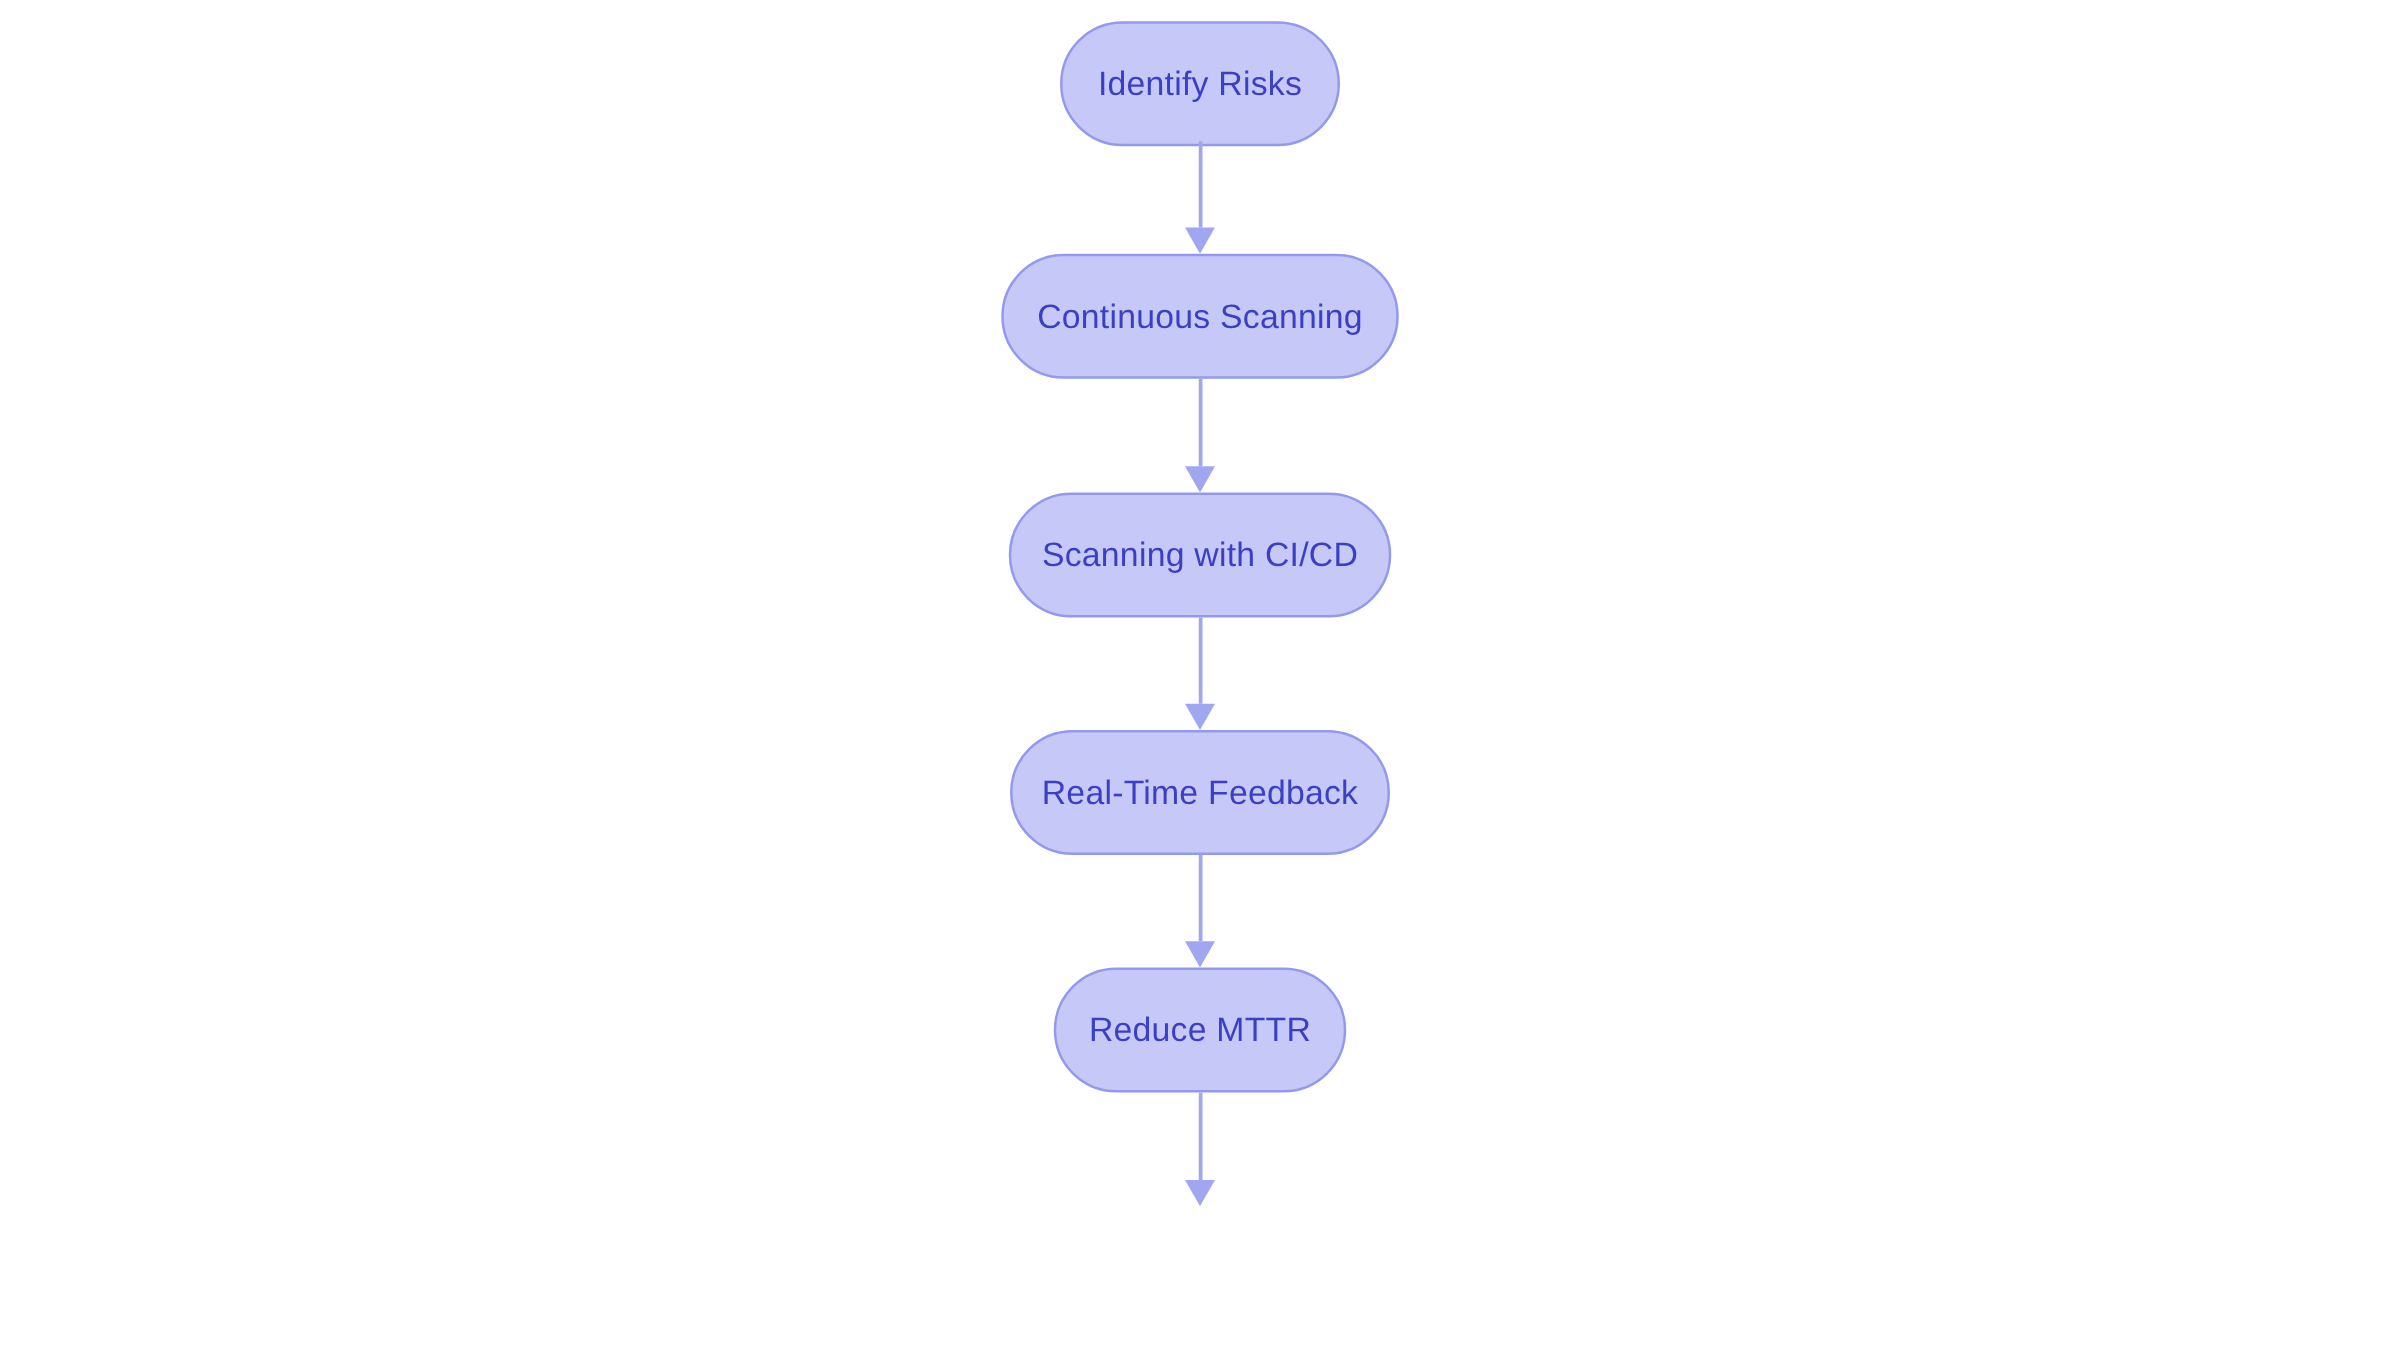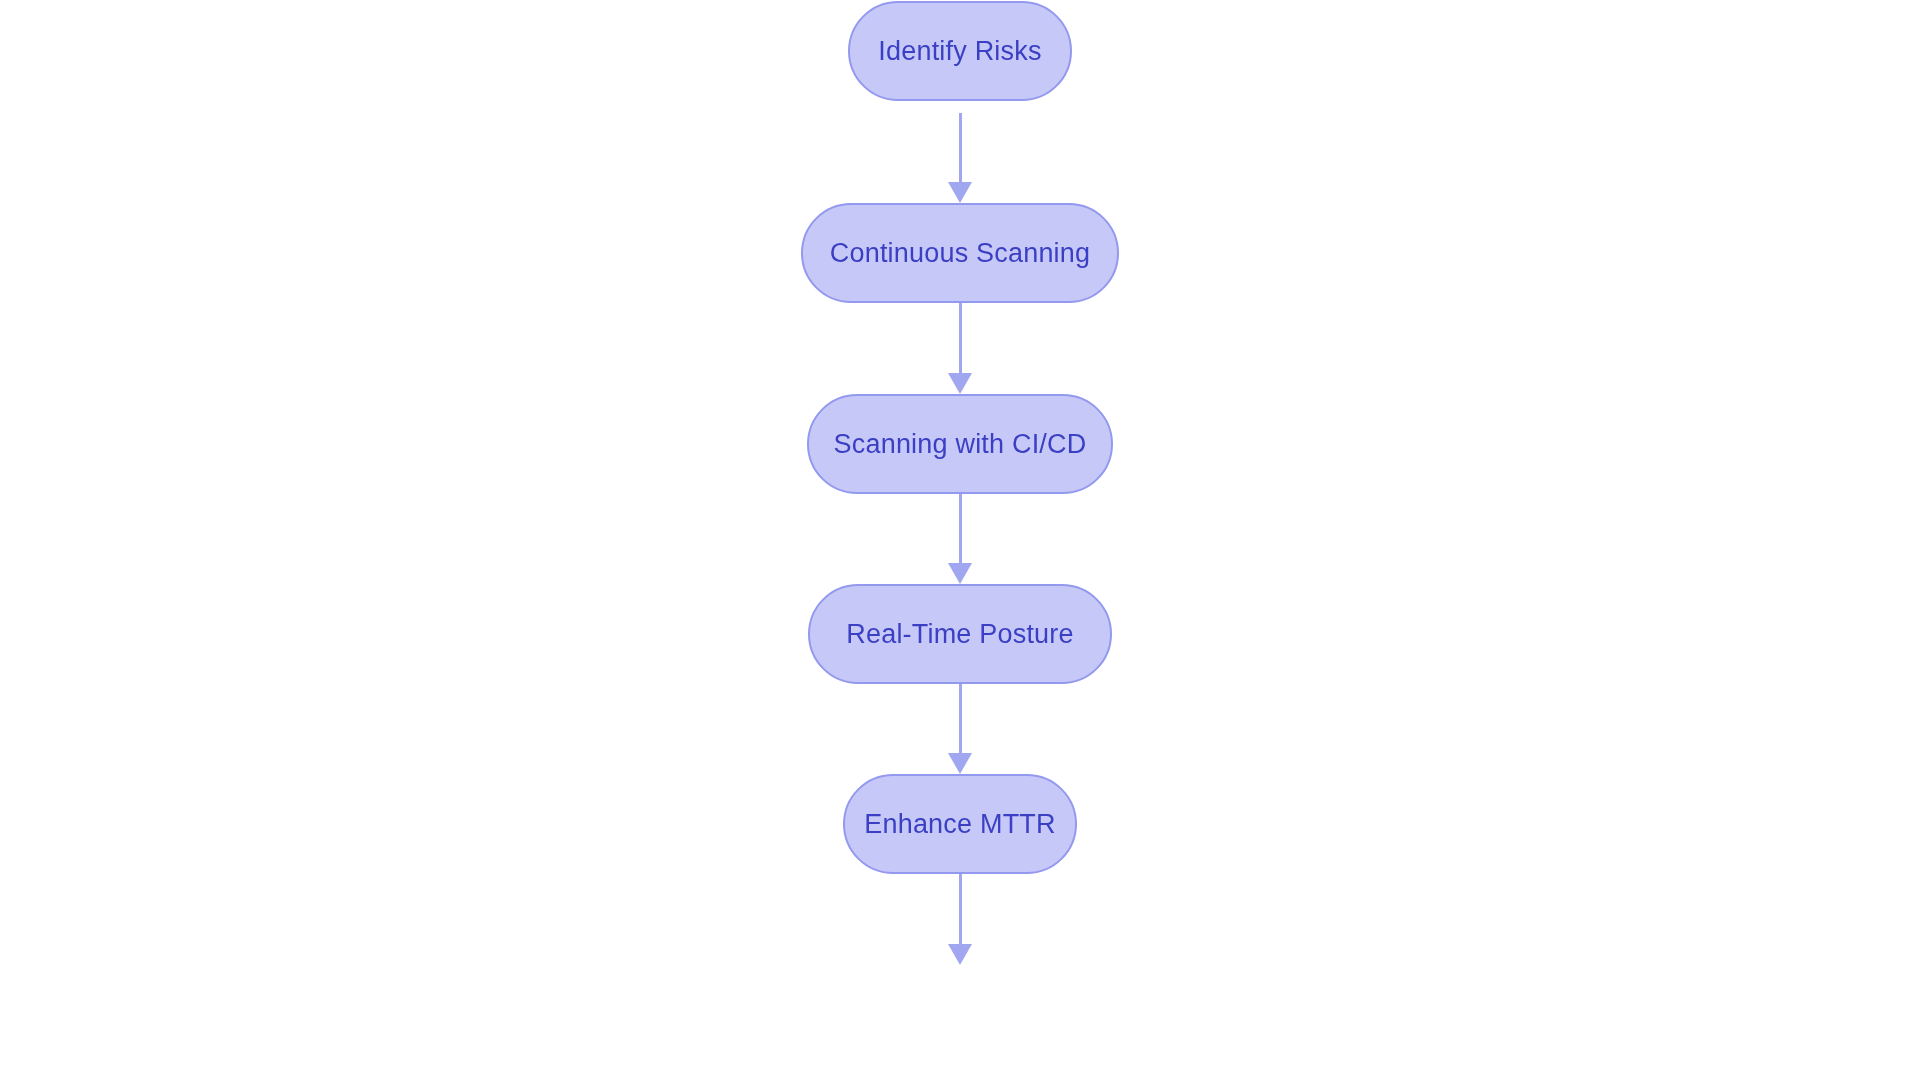--- a/index.html
+++ b/index.html
@@ -31,21 +31,21 @@
     justify-content: center;
     background: var(--node-fill);
     border: 2px solid var(--node-border);
     border-radius: 52px;
     color: var(--node-text);
     font-size: 27px;
     letter-spacing: 0.2px;
     white-space: nowrap;
     text-align: center;
   }
-  .n1 { top: 1px;  width: 224px; }
+  .n1 { top: 17px;  width: 224px; }
   .n2 { top: 203px; width: 318px; }
   .n3 { top: 394px; width: 306px; }
   .n4 { top: 584px; width: 304px; }
   .n5 { top: 774px; width: 234px; }
   .n6 { top: 965px; width: 370px; }
 
   .flow-arrow {
     position: absolute;
     left: 50%;
     transform: translateX(-50%);
@@ -99,30 +99,30 @@
   <div class="flow-node n3">
     <span>Scanning with CI/CD</span>
   </div>
 
   <div class="flow-arrow a3">
     <div class="arrow-shaft"></div>
     <div class="arrow-head"></div>
   </div>
 
   <div class="flow-node n4">
-    <span>Real-Time Posture</span>
+    <span>Real-Time Feedback</span>
   </div>
 
   <div class="flow-arrow a4">
     <div class="arrow-shaft"></div>
     <div class="arrow-head"></div>
   </div>
 
   <div class="flow-node n5">
-    <span>Enhance MTTR</span>
+    <span>Reduce MTTR</span>
   </div>
 
   <div class="flow-arrow a5">
     <div class="arrow-shaft"></div>
     <div class="arrow-head"></div>
   </div>
 
 
 </div>
 

